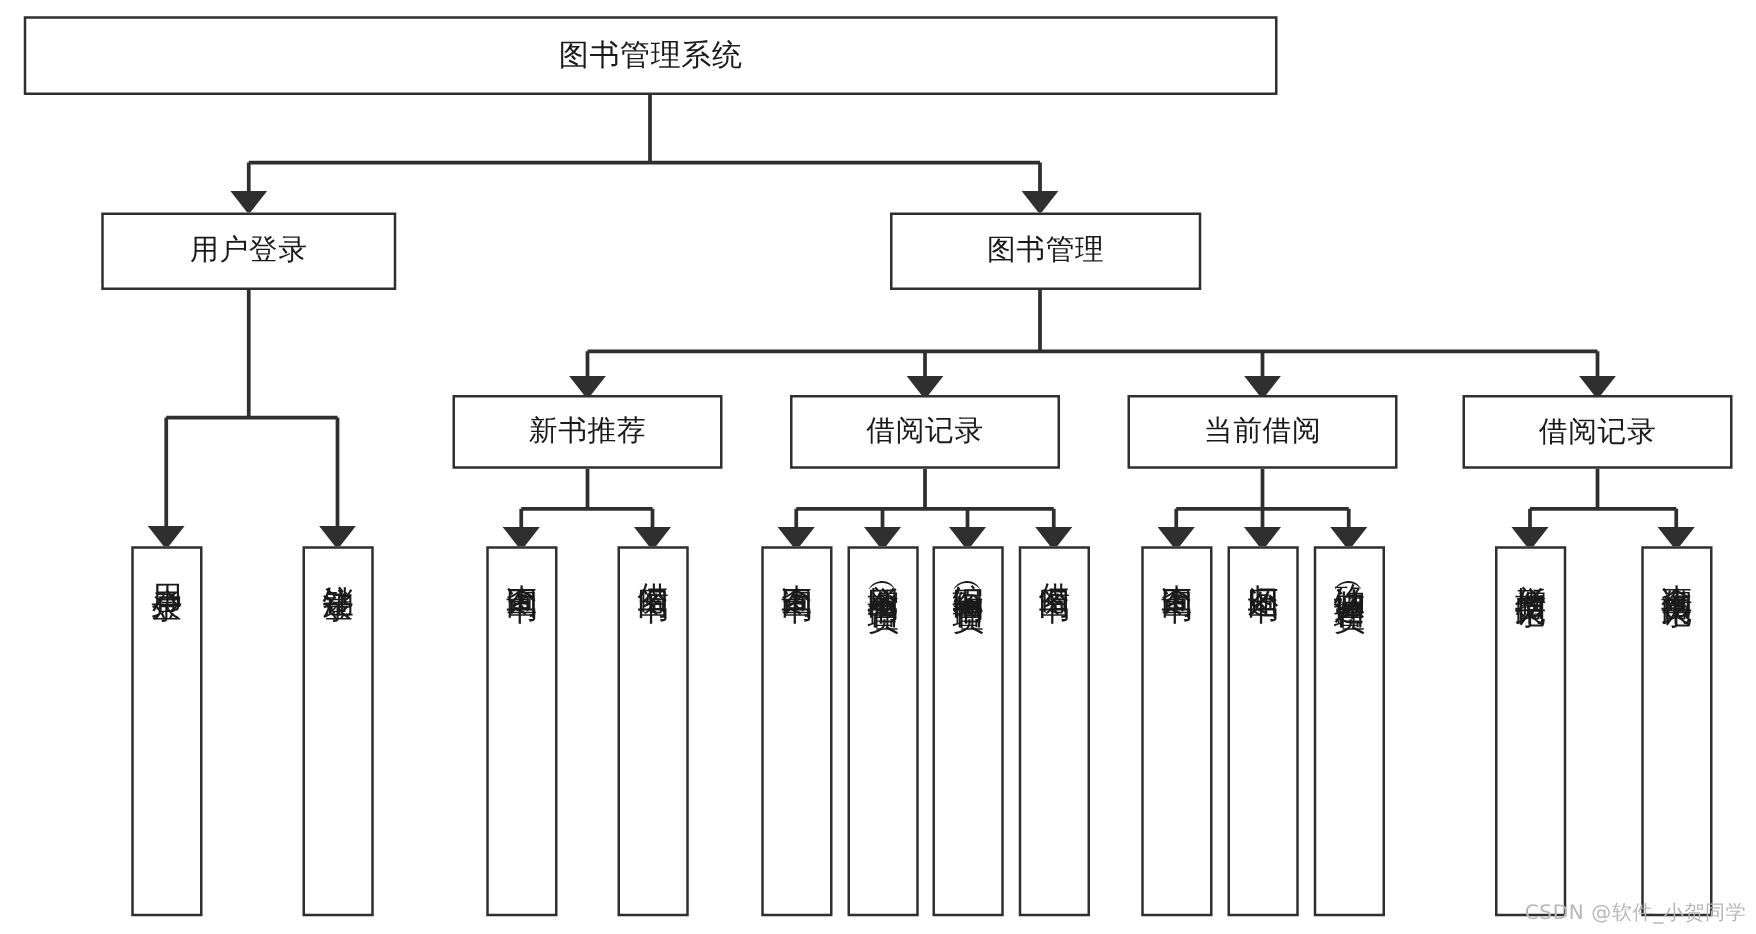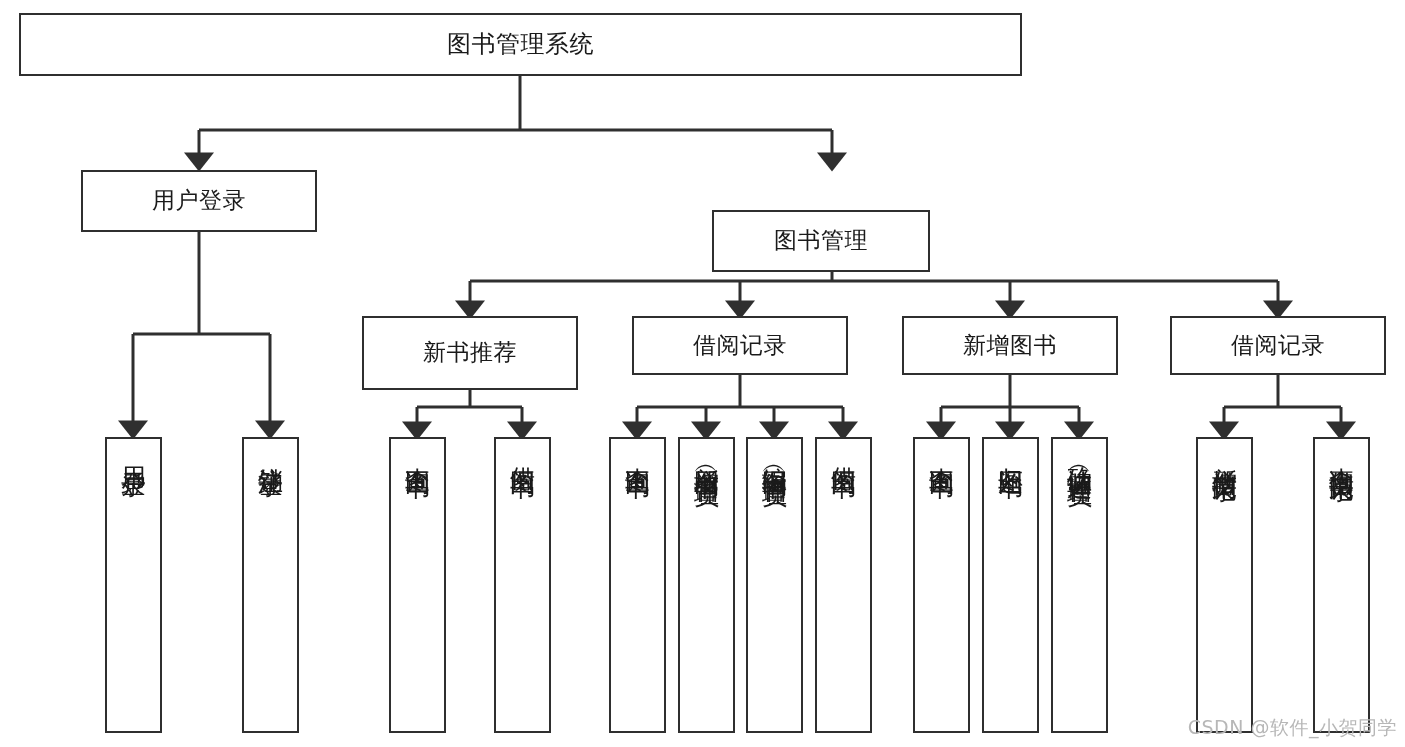--- a/index.html
+++ b/index.html
@@ -60,21 +60,21 @@
     writing-mode: vertical-rl;
     text-orientation: upright;
     font-size: 25px;
     letter-spacing: 2.5px;
     line-height: 1;
   }
   .watermark {
     position: absolute;
     right: 8px;
     bottom: 6px;
-    font-size: 19px;
+    font-size: 16px;
     color: #b7b7b7;
     letter-spacing: 0.5px;
     white-space: nowrap;
     font-family: "DejaVu Sans", "Liberation Sans", sans-serif;
   }
 </style>
 </head>
 <body>
 
 <div id="diagram-root">
@@ -142,34 +142,34 @@
   </svg>
 
   <div class="node horizontal root" style="left:19px; top:13px; width:1003px; height:63px;">
     <span class="label">图书管理系统</span>
   </div>
 
   <div class="node horizontal" style="left:81px; top:170px; width:236px; height:62px;">
     <span class="label">用户登录</span>
   </div>
 
-  <div class="node horizontal" style="left:712px; top:170px; width:218px; height:62px;margin-top:40px;">
+  <div class="node horizontal" style="left:712px; top:170px; width:249px; height:62px;">
     <span class="label">图书管理</span>
   </div>
 
-  <div class="node horizontal" style="left:362px; top:316px; width:216px; height:74px;">
+  <div class="node horizontal" style="left:362px; top:316px; width:216px; height:59px;">
     <span class="label">新书推荐</span>
   </div>
 
   <div class="node horizontal" style="left:632px; top:316px; width:216px; height:59px;">
     <span class="label">借阅记录</span>
   </div>
 
   <div class="node horizontal" style="left:902px; top:316px; width:216px; height:59px;">
-    <span class="label">新增图书</span>
+    <span class="label">当前借阅</span>
   </div>
 
   <div class="node horizontal" style="left:1170px; top:316px; width:216px; height:59px;font-family:Liberation Serif, serif;">
     <span class="label">借阅记录</span>
   </div>
 
   <div class="node vertical" style="left:105px; top:437px; width:57px; height:296px;">
     <span class="label">用户登录</span>
   </div>
 

